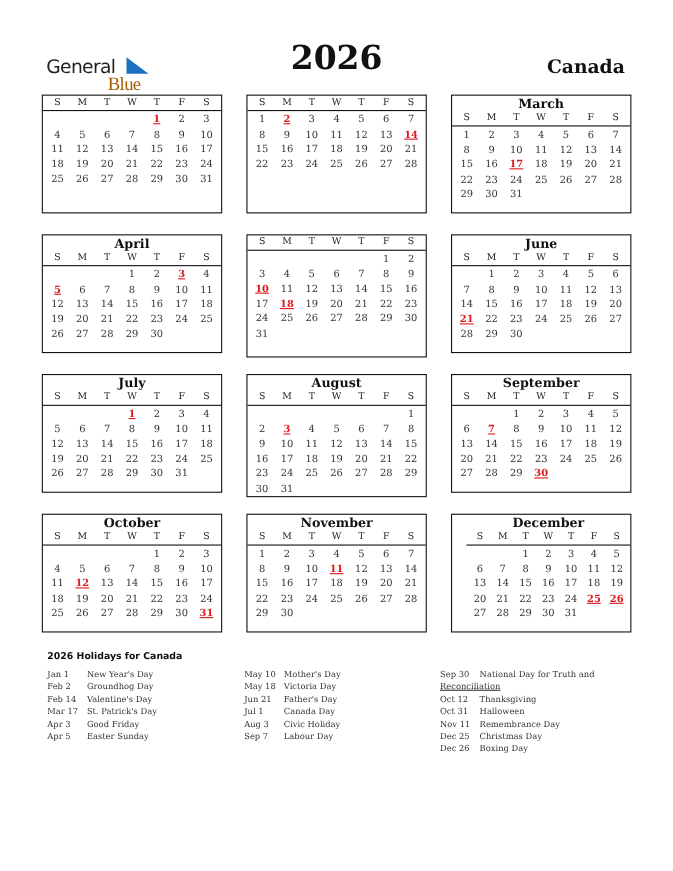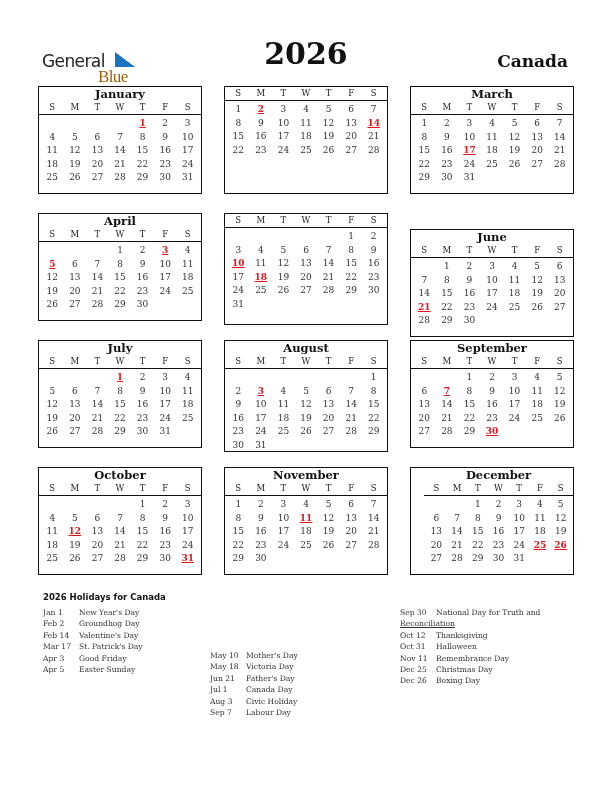--- a/index.html
+++ b/index.html
@@ -30,21 +30,20 @@
   <span class="logo-general">General</span>
   <span class="logo-blue">Blue</span>
   <span class="logo-tri"></span>
 </div>
 
 <div class="year">2026</div>
 <div class="country">Canada</div>
 
 <div id="months">
     <div class="month" style="left: 38px; top: 86px; height: 108px;">
-      <div class="month-title">January</div>
       <div class="grid dow-row">
         <div class="dow">S</div>
         <div class="dow">M</div>
         <div class="dow">T</div>
         <div class="dow">W</div>
         <div class="dow">T</div>
         <div class="dow">F</div>
         <div class="dow">S</div>
       </div>
       <div class="grid">
@@ -260,21 +259,21 @@
         <div class="day">24</div>
         <div class="day">25</div>
         <div class="day">26</div>
         <div class="day">27</div>
         <div class="day">28</div>
         <div class="day">29</div>
         <div class="day">30</div>
         <div class="day">31</div>
       </div>
     </div>
-    <div class="month" style="left: 410px; top: 213px; height: 108px; margin-top: 16px;">
+    <div class="month" style="left: 410px; top: 213px; height: 108px;">
       <div class="month-title">June</div>
       <div class="grid dow-row">
         <div class="dow">S</div>
         <div class="dow">M</div>
         <div class="dow">T</div>
         <div class="dow">W</div>
         <div class="dow">T</div>
         <div class="dow">F</div>
         <div class="dow">S</div>
       </div>
@@ -602,21 +601,21 @@
 <div class="holidays-title">2026 Holidays for Canada</div>
 <div id="holcols">
     <div class="hcol" style="left: 43px;">
       <div class="hrow"><span class="hdate">Jan 1</span><span class="hname">New Year's Day</span></div>
       <div class="hrow"><span class="hdate">Feb 2</span><span class="hname">Groundhog Day</span></div>
       <div class="hrow"><span class="hdate">Feb 14</span><span class="hname">Valentine's Day</span></div>
       <div class="hrow"><span class="hdate">Mar 17</span><span class="hname">St. Patrick's Day</span></div>
       <div class="hrow"><span class="hdate">Apr 3</span><span class="hname">Good Friday</span></div>
       <div class="hrow"><span class="hdate">Apr 5</span><span class="hname">Easter Sunday</span></div>
     </div>
-    <div class="hcol" style="left: 210px; margin-top: 43px;">
+    <div class="hcol" style="left: 222px;">
       <div class="hrow"><span class="hdate">May 10</span><span class="hname">Mother's Day</span></div>
       <div class="hrow"><span class="hdate">May 18</span><span class="hname">Victoria Day</span></div>
       <div class="hrow"><span class="hdate">Jun 21</span><span class="hname">Father's Day</span></div>
       <div class="hrow"><span class="hdate">Jul 1</span><span class="hname">Canada Day</span></div>
       <div class="hrow"><span class="hdate">Aug 3</span><span class="hname">Civic Holiday</span></div>
       <div class="hrow"><span class="hdate">Sep 7</span><span class="hname">Labour Day</span></div>
     </div>
     <div class="hcol" style="left: 400px;">
       <div class="hrow"><span class="hdate">Sep 30</span><span class="hname">National Day for Truth and</span></div>
       <div class="hrow"><span>Reconciliation</span></div>

